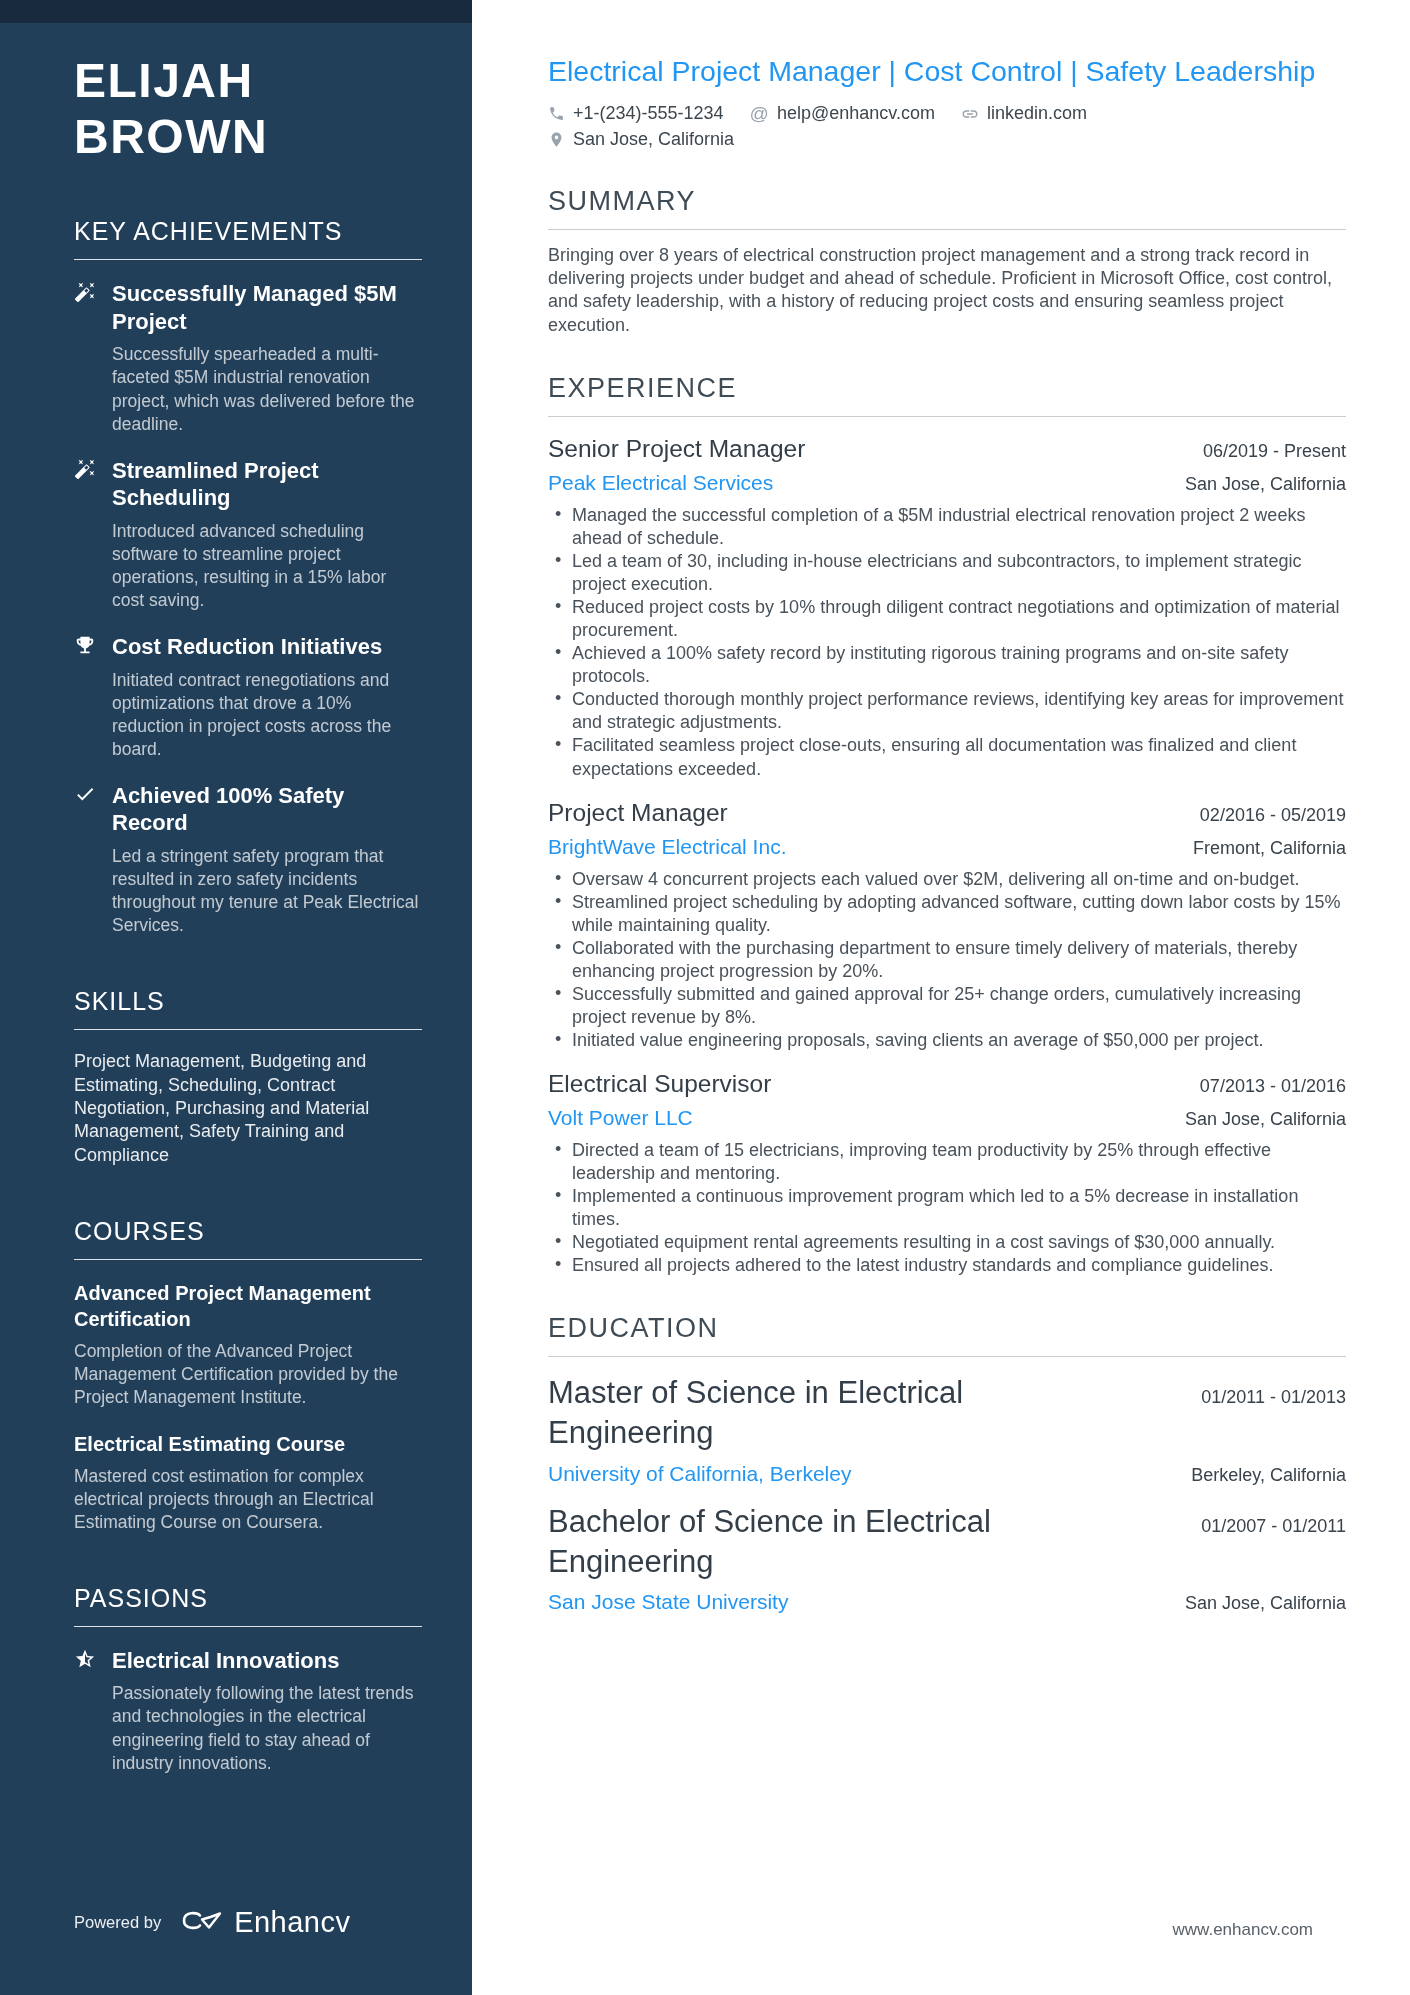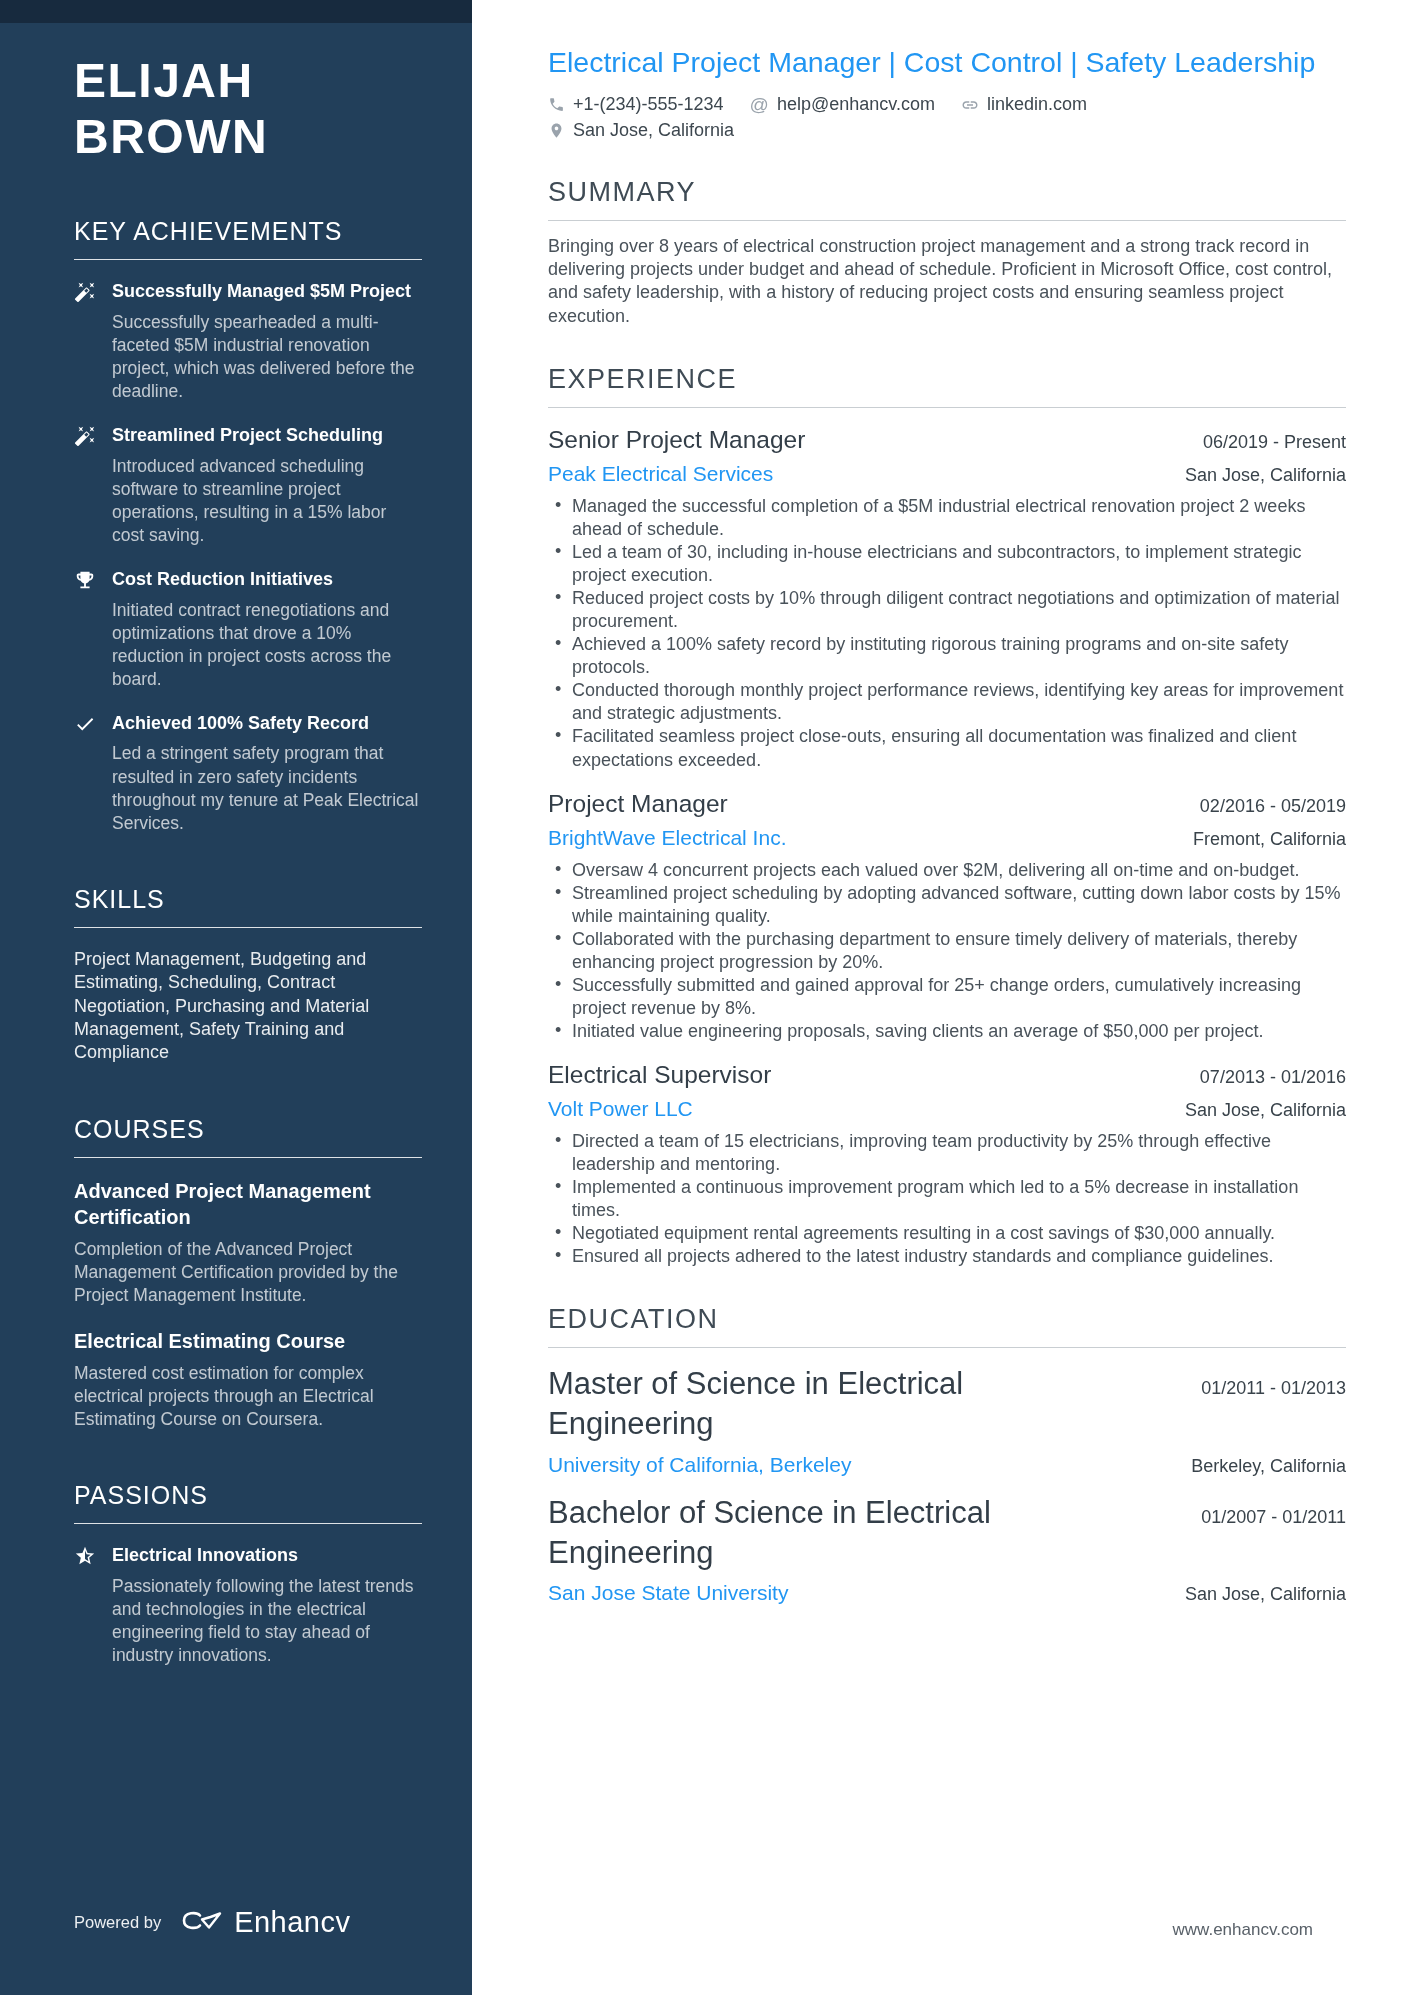--- a/index.html
+++ b/index.html
@@ -11,32 +11,32 @@
   .top-strip{height:23px;background:#172A3E;}
   .side-inner{padding:30px 50px 0 74px;}
   .name{color:#ffffff;font-size:48px;font-weight:600;line-height:1.17;letter-spacing:1.5px;margin:0 0 0 0;}
   .side-section{margin-top:50px;}
   .side-section.first{margin-top:52px;}
   .side-heading{color:#ffffff;font-size:25px;font-weight:500;letter-spacing:1px;
                 padding-bottom:13px;border-bottom:1.5px solid rgba(255,255,255,0.85);margin:0 0 20px 0;}
   .ach-item{display:flex;gap:14px;margin-bottom:21px;}
   .ach-icon{flex:0 0 24px;width:24px;padding-top:1px;}
   .ach-icon svg{display:block;}
-  .ach-title{color:#ffffff;font-size:18px;font-weight:600;line-height:1.25;margin:0 0 8px 0;}
+  .ach-title{color:#ffffff;font-size:22px;font-weight:600;line-height:1.25;margin:0 0 8px 0;}
   .ach-desc{color:rgba(255,255,255,0.72);font-size:17.5px;line-height:1.32;}
   .skills-text{color:rgba(255,255,255,0.9);font-size:18px;line-height:1.3;margin-top:12px;}
   .course{margin-bottom:21px;}
   .course-title{color:#ffffff;font-size:20px;font-weight:600;line-height:1.3;margin:0 0 8px 0;}
   .side-footer{position:absolute;left:74px;top:1906px;display:flex;align-items:center;gap:18px;}
   .powered-by{color:rgba(255,255,255,0.92);font-size:16.5px;}
   .brand-wrap{display:flex;align-items:center;gap:9px;}
   .brand-name{color:#ffffff;font-size:29px;font-weight:400;letter-spacing:0.5px;}
 
   
-  .main{position:absolute;left:472px;top:0;width:938px;box-sizing:border-box;padding:44px 64px 0 76px;}
+  .main{position:absolute;left:472px;top:9px;width:938px;box-sizing:border-box;padding:44px 64px 0 76px;}
   .job-title-main{color:#2196F3;font-size:28.5px;font-weight:500;line-height:1.32;margin:0;}
   .contact{margin-top:12px;font-size:18px;color:#3D474F;}
   .contact-row{display:flex;align-items:center;gap:26px;margin-top:4px;}
   .contact-item{display:flex;align-items:center;gap:8px;}
   .cicon{color:#9AA3AC;display:inline-flex;}
   .cicon svg{display:block;}
   .at-glyph{font-size:19px;color:#9AA3AC;font-weight:400;}
   .section-heading{font-size:27px;color:#3F4B55;font-weight:500;letter-spacing:1.5px;
                    margin:36px 0 0 0;padding-bottom:12px;border-bottom:1.5px solid #C9CED2;}
   .summary-text{margin-top:14px;font-size:18px;line-height:1.3;color:#49525A;}

